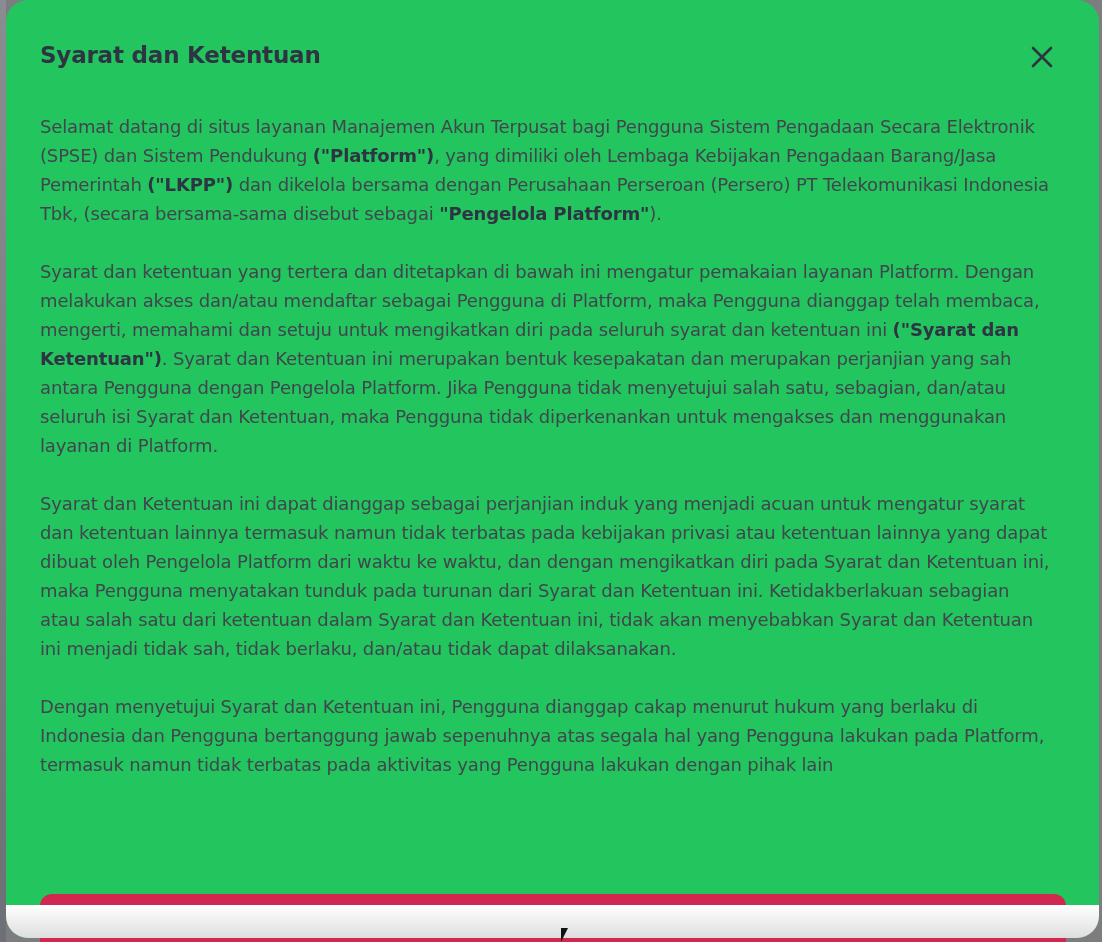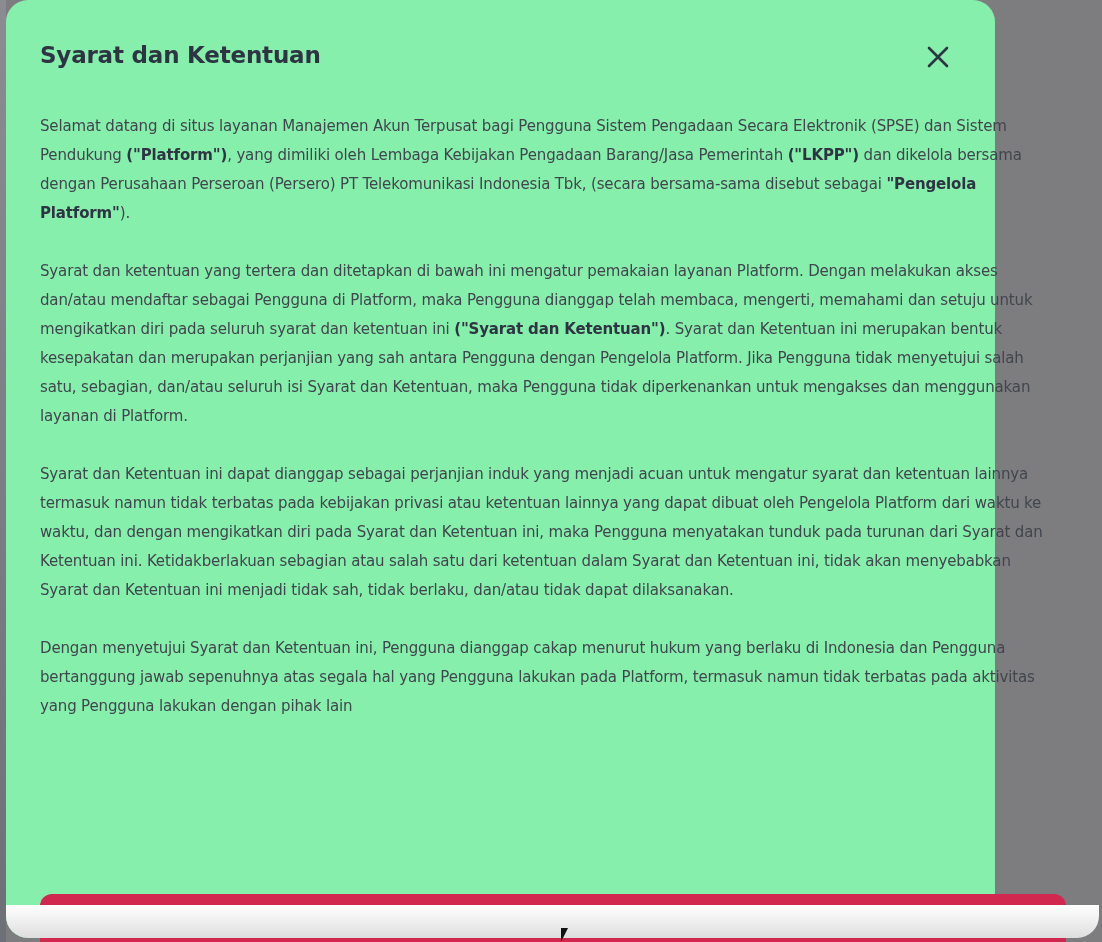--- a/index.html
+++ b/index.html
@@ -7,41 +7,41 @@
       width:1102px; height:942px; overflow:hidden;
       background:#7d7d80;
       font-family:"DejaVu Sans", sans-serif;
       position:relative;
     }
     .backdrop-strip {
       position:absolute; left:0; top:0; width:6px; height:942px;
       background:linear-gradient(#8a8c92,#6e7078);
     }
     .modal {
-      position:absolute; left:6px; top:0; width:989px; height:938px;
-      background:#86efac;
+      position:absolute; left:6px; top:0; width:1093px; height:938px;
+      background:#22c55e;
       border-radius:22px;
       box-sizing:border-box;
     }
     .modal-header {
       position:absolute; left:34px; top:38px; right:34px; height:36px;
     }
     .modal-title {
       font-size:23px; font-weight:bold; color:#2e3442;
       letter-spacing:-0.2px; line-height:34px; margin:0;
     }
     .close-btn {
       position:absolute; right:6px; top:2px; width:34px; height:34px;
       display:flex; align-items:center; justify-content:center; cursor:pointer;
     }
     .modal-body {
       position:absolute; left:34px; top:112px; width:1010px; height:712px;
       overflow:hidden;
       color:#41454d;
-      font-size:15px;
+      font-size:18px;
       line-height:29px;
       letter-spacing:-0.15px;
     }
     .modal-body p { margin:0 0 29px 0; }
     .modal-body b { color:#2e3442; }
     .modal-footer {
       position:absolute; left:34px; top:894px; width:1026px; height:58px;
     }
     .agree-btn {
       width:100%; height:100%;

